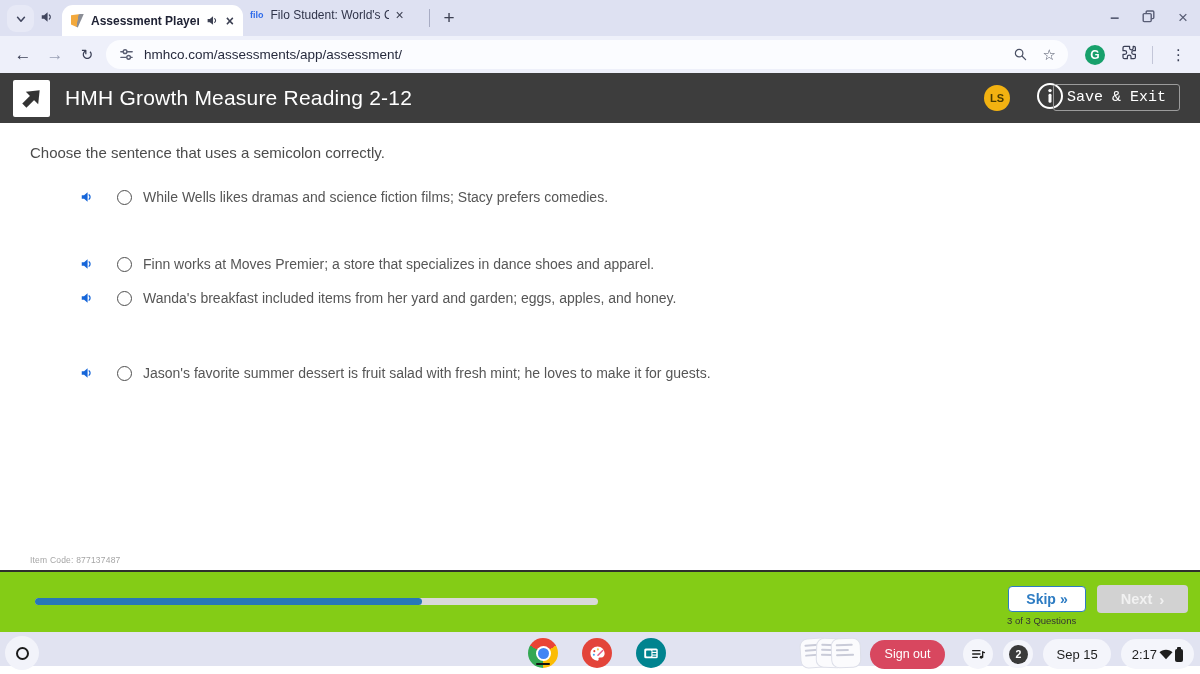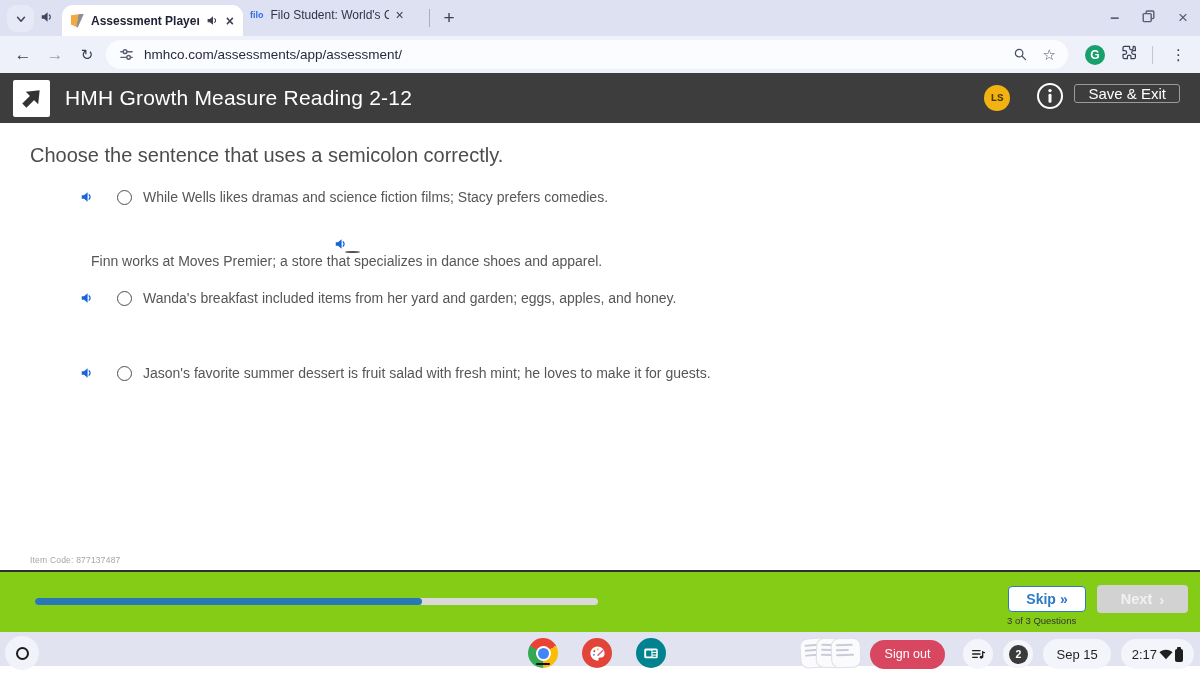--- a/index.html
+++ b/index.html
@@ -50,30 +50,30 @@
   .menu-dots { font-family:"DejaVu Sans",sans-serif; font-size:15px; color:#3a3f55; cursor:pointer; padding:0 4px; }
 
   
   .hmh-header { position:absolute; top:73px; left:0; right:0; height:50px; background:var(--header-bg,#3d3d3d);
                 display:flex; align-items:center; }
   .hmh-logo { width:37px; height:37px; background:#fff; border-radius:2px; margin-left:13px;
               display:flex; align-items:center; justify-content:center; }
   .hmh-title { margin-left:15px; color:#fff; font-size:21px; font-weight:500; letter-spacing:.2px; }
   .avatar { position:absolute; left:984px; top:12px; width:26px; height:26px; border-radius:50%;
             background:var(--avatar-yellow,#f2b211); color:#4a3b00; font-size:11px; font-weight:bold;
-            display:flex; align-items:center; justify-content:center; cursor:pointer;font-family:Liberation Mono, monospace; }
+            display:flex; align-items:center; justify-content:center; cursor:pointer; }
   .info-btn { position:absolute; left:1035px; top:8px; width:30px; height:30px; display:flex; align-items:center;
               justify-content:center; cursor:pointer; }
-  .save-exit { position:absolute; right:20px; top:11px; height:19px; padding:0 13px; border:1px solid #9b9b9b;
+  .save-exit { position:absolute; right:20px; top:11px; height:27px; padding:0 13px; border:1px solid #9b9b9b;
                border-radius:3px; background:transparent; color:#fff; font-size:15px;
-               font-family:Liberation Sans, sans-serif; display:flex; align-items:center; cursor:pointer; }
+               font-family:Liberation Mono, monospace; display:flex; align-items:center; cursor:pointer; }
 
   
   .content { position:absolute; top:123px; left:0; right:0; height:447px; background:#fff; }
-  .question { position:absolute; left:30px; top:21px; font-size:20px; color:#4c4c4c; }
+  .question { position:absolute; left:30px; top:21px; font-size:15px; color:#4c4c4c; }
   .option-row { position:absolute; left:80px; height:22px; display:flex; align-items:center; cursor:pointer; }
   .opt-audio { width:14px; height:14px; display:flex; }
   .opt-radio { width:15px; height:15px; border:1.5px solid #4f4f4f; border-radius:50%; margin-left:23px; background:#fff; }
   .opt-text { margin-left:11px; font-size:14px; color:#565656; }
   .item-code { position:absolute; left:30px; top:432px; font-size:8.5px; color:#a5a5a5; letter-spacing:.2px; }
 
   
   .footer-divider { position:absolute; top:570px; left:0; right:0; height:2px; background:#2e2e2e; }
   .footer { position:absolute; top:572px; left:0; right:0; height:68px; background:#84cc16; }
   .progress-track { position:absolute; left:35px; top:26px; width:563px; height:7px; border-radius:4px; background:#d9d9d9; }
@@ -235,21 +235,21 @@
         <div class="option-row" style="top: 63px;">
       <span class="opt-audio">
         <svg width="14" height="14" viewBox="0 0 24 24">
               <path d="M3 9v6h4l6 5V4L7 9H3z" fill="#1565d9"></path>
               <path d="M15.5 8.3a4.8 4.8 0 0 1 0 7.4" stroke="#1565d9" stroke-width="2.2" fill="none" stroke-linecap="round"></path>
             </svg>
       </span>
       <span class="opt-radio"></span>
       <span class="opt-text">While Wells likes dramas and science fiction films; Stacy prefers comedies.</span>
     </div>
-        <div class="option-row" style="top: 114px; flex-direction: column;">
+        <div class="option-row" style="top: 130px;">
       <span class="opt-audio">
         <svg width="14" height="14" viewBox="0 0 24 24">
               <path d="M3 9v6h4l6 5V4L7 9H3z" fill="#1565d9"></path>
               <path d="M15.5 8.3a4.8 4.8 0 0 1 0 7.4" stroke="#1565d9" stroke-width="2.2" fill="none" stroke-linecap="round"></path>
             </svg>
       </span>
       <span class="opt-radio"></span>
       <span class="opt-text">Finn works at Moves Premier; a store that specializes in dance shoes and apparel.</span>
     </div>
         <div class="option-row" style="top: 164px;">

